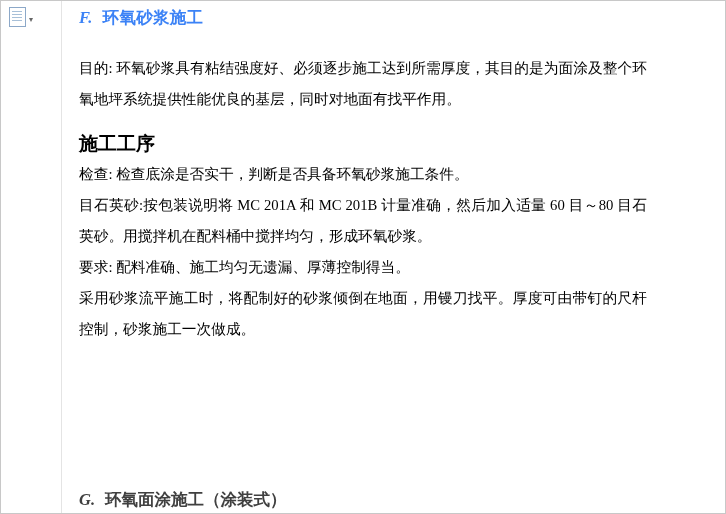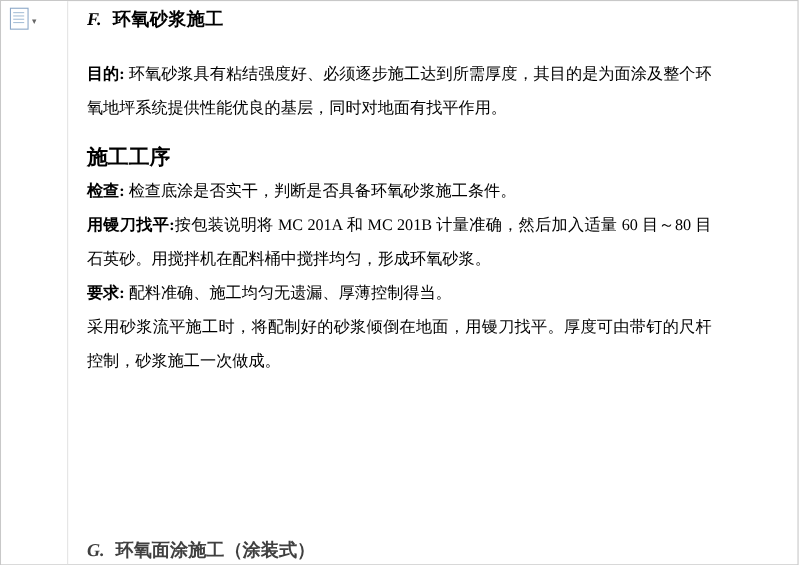--- a/index.html
+++ b/index.html
@@ -70,41 +70,41 @@
     position: absolute;
     left: 78px;
     top: 0;
     width: 568px;
     height: 100%;
   }
 
   .heading {
     font-size: 16.5px;
     font-weight: bold;
-    color: #000000;
+    color: #3b82f6;
     margin: 6px 0 0 0;
     letter-spacing: 0.3px;
   }
   .heading .sec-no {
     font-family: "Liberation Serif", serif;
     font-style: italic;
     font-weight: bold;
     margin-right: 10px;
   }
 
   p.para {
     font-size: 14.7px;
     line-height: 31px;
     color: #000000;
     margin: 0;
     text-align: justify;
     text-justify: inter-ideograph;
   }
   .b {
-    font-weight: bold;
+    font-weight: normal;
   }
   .spacer-lg { height: 24px; }
   .spacer-md { height: 14px; }
 
   .subheading {
     font-size: 19px;
     font-weight: bold;
     line-height: 30px;
     margin: 0;
   }
@@ -144,21 +144,21 @@
     <div class="spacer-lg"></div>
 
     <p class="para"><span class="b">目的:</span><span> 环氧砂浆具有粘结强度好、必须逐步施工达到所需厚度，其目的是为面涂及整个环氧地坪系统提供性能优良的基层，同时对地面有找平作用。</span></p>
 
     <div class="spacer-md"></div>
 
     <p class="subheading">施工工序</p>
 
     <p class="para"><span class="b">检查:</span><span> 检查底涂是否实干，判断是否具备环氧砂浆施工条件。</span></p>
 
-    <p class="para"><span class="b">用镘刀找平:</span><span>按包装说明将 MC 201A 和 MC 201B 计量准确，然后加入适量 60 目～80 目石英砂。用搅拌机在配料桶中搅拌均匀，形成环氧砂浆。</span></p>
+    <p class="para"><span class="b">目石英砂:</span><span>按包装说明将 MC 201A 和 MC 201B 计量准确，然后加入适量 60 目～80 目石英砂。用搅拌机在配料桶中搅拌均匀，形成环氧砂浆。</span></p>
 
 
     <p class="para"><span class="b">要求:</span><span> 配料准确、施工均匀无遗漏、厚薄控制得当。</span></p>
 
     <p class="para">采用砂浆流平施工时，将配制好的砂浆倾倒在地面，用镘刀找平。厚度可由带钉的尺杆控制，砂浆施工一次做成。</p>
 
     <div class="bottom-heading">
       <span class="sec-no">G.</span><span>环氧面涂施工（涂装式）</span>
     </div>
 

